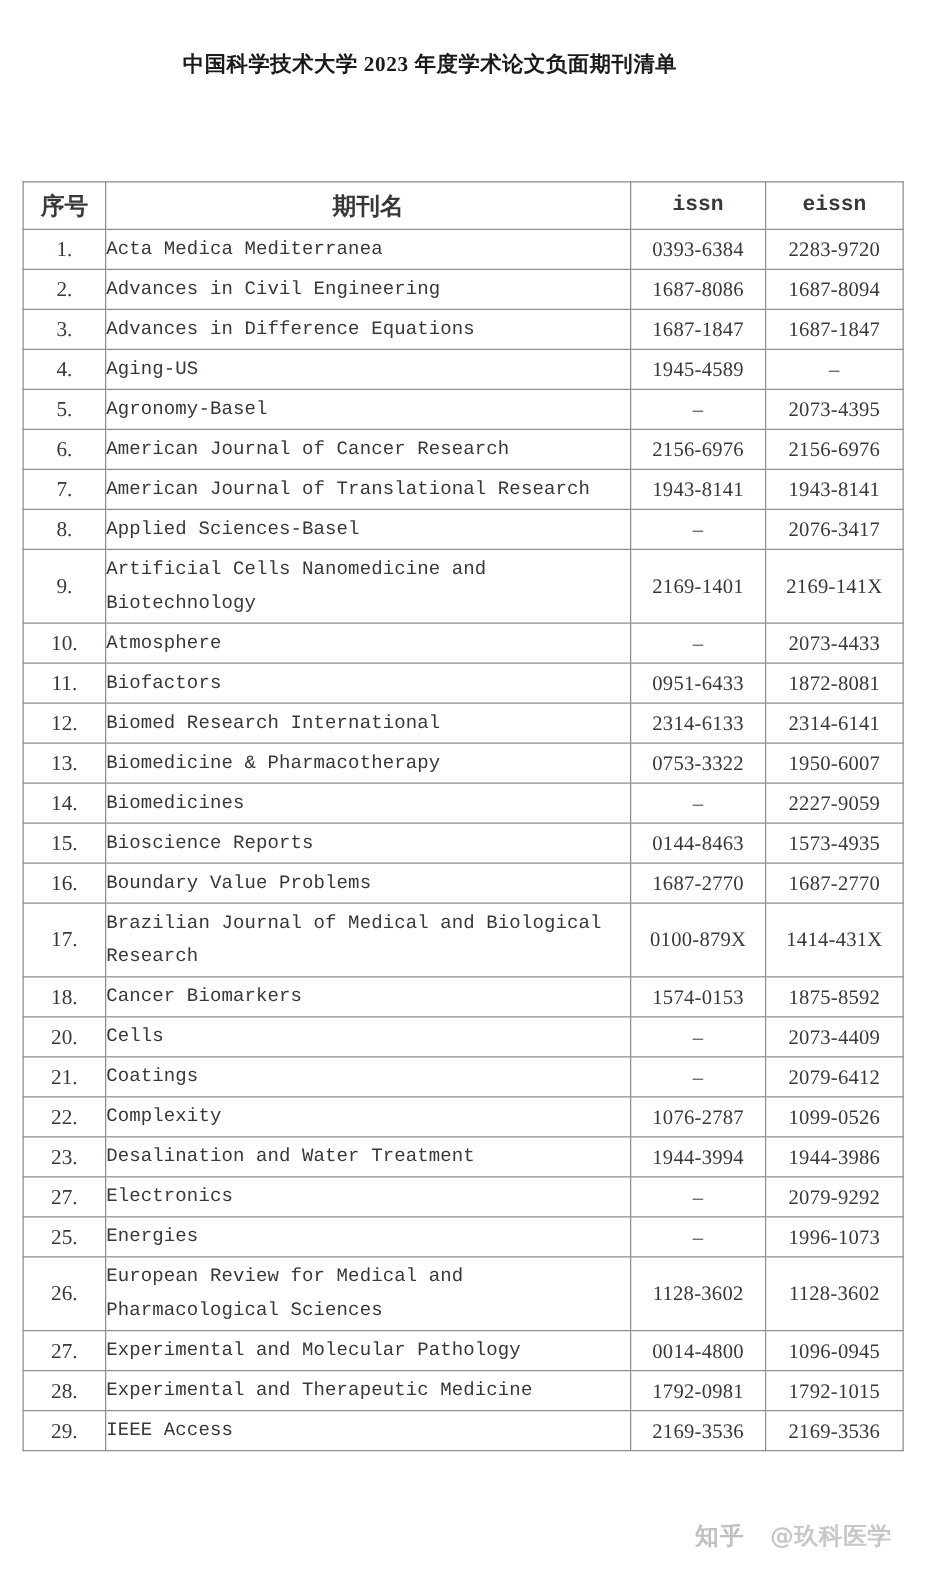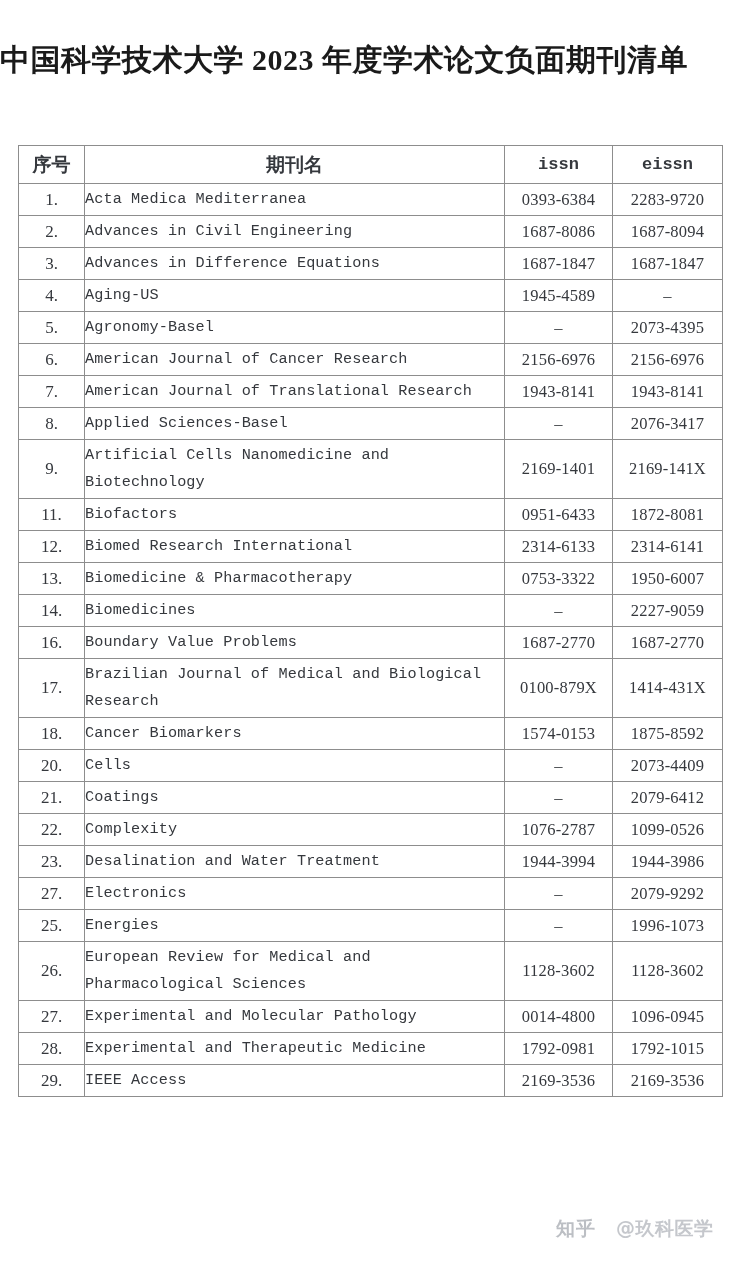--- a/index.html
+++ b/index.html
@@ -14,21 +14,21 @@
     position: relative;
     width: 740px; height: 1266px;
     background: #ffffff;
     overflow: hidden;
   }
   #page-title {
     position: absolute;
     top: 40px; left: 0; width: 688px;
     text-align: center;
     font-family: "Liberation Serif", "DejaVu Serif", serif;
-    font-size: 30px;
+    font-size: 17px;
     font-weight: 700;
     color: #1a1a1a;
     letter-spacing: 0.5px;
     white-space: nowrap;
   }
   #journal-table-wrap {
     position: absolute;
     top: 145px; left: 18px;
     width: 704px;
   }
@@ -206,20 +206,28 @@
           <tr class="row-double">
             <td class="idx">9.</td>
             <td class="name">
               <span class="line">Artificial Cells Nanomedicine and</span>
               <span class="line">Biotechnology</span>
             </td>
             <td class="issn">2169-1401</td>
             <td class="eissn">2169-141X</td>
           </tr>
           <tr class="row-single">
+            <td class="idx">10.</td>
+            <td class="name">
+              <span class="line">Atmosphere</span>
+            </td>
+            <td class="issn">–</td>
+            <td class="eissn">2073-4433</td>
+          </tr>
+          <tr class="row-single">
             <td class="idx">11.</td>
             <td class="name">
               <span class="line">Biofactors</span>
             </td>
             <td class="issn">0951-6433</td>
             <td class="eissn">1872-8081</td>
           </tr>
           <tr class="row-single">
             <td class="idx">12.</td>
             <td class="name">
@@ -236,20 +244,28 @@
             <td class="issn">0753-3322</td>
             <td class="eissn">1950-6007</td>
           </tr>
           <tr class="row-single">
             <td class="idx">14.</td>
             <td class="name">
               <span class="line">Biomedicines</span>
             </td>
             <td class="issn">–</td>
             <td class="eissn">2227-9059</td>
+          </tr>
+          <tr class="row-single">
+            <td class="idx">15.</td>
+            <td class="name">
+              <span class="line">Bioscience Reports</span>
+            </td>
+            <td class="issn">0144-8463</td>
+            <td class="eissn">1573-4935</td>
           </tr>
           <tr class="row-single">
             <td class="idx">16.</td>
             <td class="name">
               <span class="line">Boundary Value Problems</span>
             </td>
             <td class="issn">1687-2770</td>
             <td class="eissn">1687-2770</td>
           </tr>
           <tr class="row-double">

